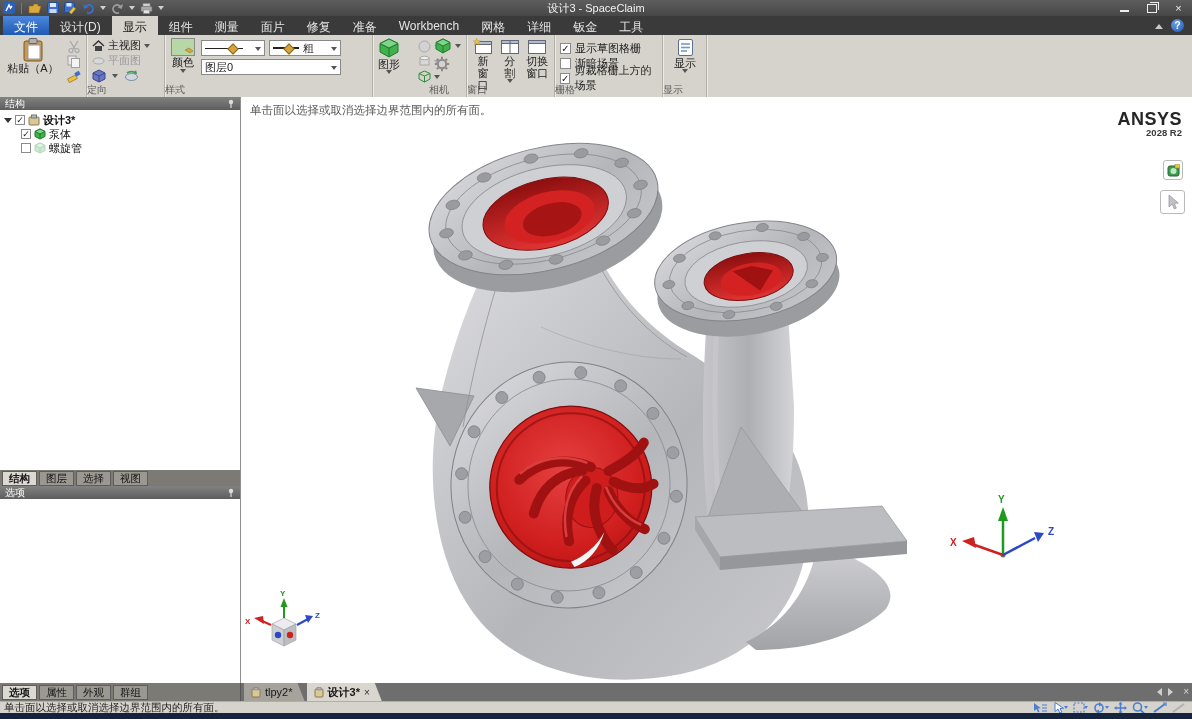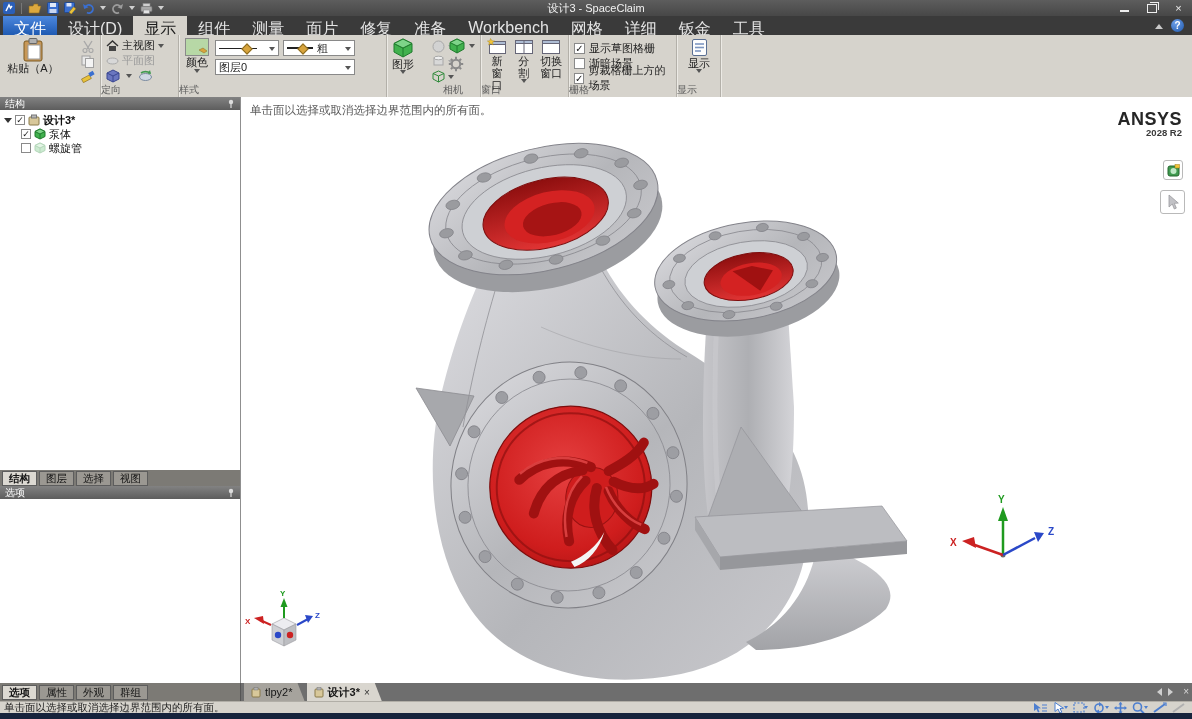--- a/index.html
+++ b/index.html
@@ -13,21 +13,21 @@
   .qat .sep{width:1px;height:11px;background:#777;margin:0 1px}
   #title-text{position:absolute;left:0;right:0;text-align:center;font-size:11px;color:#f2f2f2}
   #wincontrols{margin-left:auto;display:flex;z-index:3}
   .winbtn{width:27px;height:15px;display:flex;align-items:center;justify-content:center;color:#eee;font-size:11px;cursor:default}
   .min-glyph{width:9px;height:2px;background:#eee;margin-top:5px}
   .restore-glyph{width:8px;height:7px;border:1px solid #eee;position:relative;background:transparent}
   .restore-glyph:before{content:"";position:absolute;left:2px;top:-3px;width:8px;height:7px;border:1px solid #eee;border-bottom:none;border-left:none}
   .caret-d{width:0;height:0;border:3px solid transparent;border-top:4px solid #cfcfcf;margin-top:3px}
   
   #tabrow{position:absolute;top:16px;left:0;right:0;height:19px;background:#3a3a3a;display:flex;align-items:stretch;padding-left:3px}
-  .rtab{padding:3px 11px 16px;font-size:16px;color:#e4e4e4;cursor:default;white-space:nowrap}
+  .rtab{padding:3px 11px 16px;font-size:12px;color:#e4e4e4;cursor:default;white-space:nowrap}
   .rtab.file{background:linear-gradient(#4d88de,#1f5ab2);color:#fff}
   .rtab.active{background:#d6d3cc;color:#1b1b1b}
   #tabrow-right{margin-left:auto;display:flex;align-items:center;gap:8px;padding-right:8px}
   .caret-u{width:0;height:0;border:4px solid transparent;border-bottom:5px solid #c9c9c9;margin-bottom:2px}
   .helpdot{width:13px;height:13px;border-radius:50%;background:radial-gradient(circle at 35% 30%,#6ea0e8,#1e57ac);color:#fff;
     font-size:10px;font-weight:bold;display:flex;align-items:center;justify-content:center}
   
   #ribbon{position:absolute;top:35px;left:0;right:0;height:62px;background:#d6d3cc;border-bottom:1px solid #8f8f8f;display:flex}
   .rgroup{position:relative;box-sizing:border-box;height:62px;padding:3px 5px 13px;border-right:1px solid #b3b0a9;box-shadow:1px 0 0 #eceae5}
   .glabel{position:absolute;bottom:0;left:0;right:0;text-align:left;font-size:10px;color:#5d5d5d}
@@ -164,21 +164,21 @@
   <span class="rtab">钣金</span>
   <span class="rtab">工具</span>
   <div id="tabrow-right">
     <span class="caret-u"></span>
     <span class="helpdot">?</span>
   </div>
 </div>
 
 <div id="ribbon">
 
-  <div class="rgroup" style="display:flex;gap:20px">
+  <div class="rgroup" style="display:flex;gap:6px">
     <div class="bigbtn" style="width:56px">
       <span class="icon">
         <svg width="22" height="24">
             <rect x="2" y="3" width="18" height="20" rx="2" fill="#c89858" stroke="#7c5a22"></rect>
             <rect x="7" y="0.5" width="8" height="5" rx="1" fill="#b0b0b0" stroke="#666"></rect>
             <rect x="6" y="7" width="12" height="14" fill="#fff" stroke="#999"></rect>
           </svg>
       </span>
       <span>粘贴（A）</span>
     </div>

